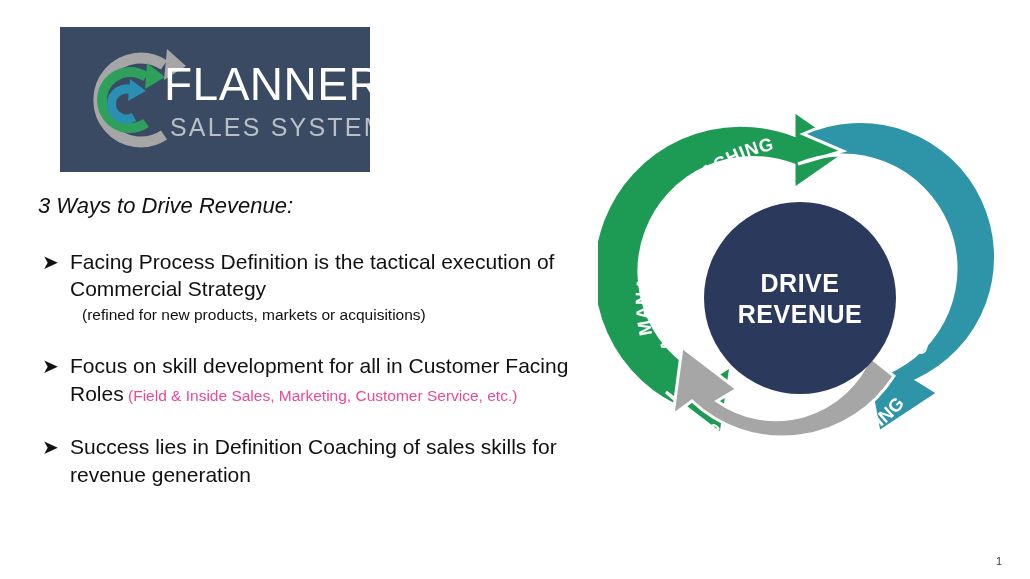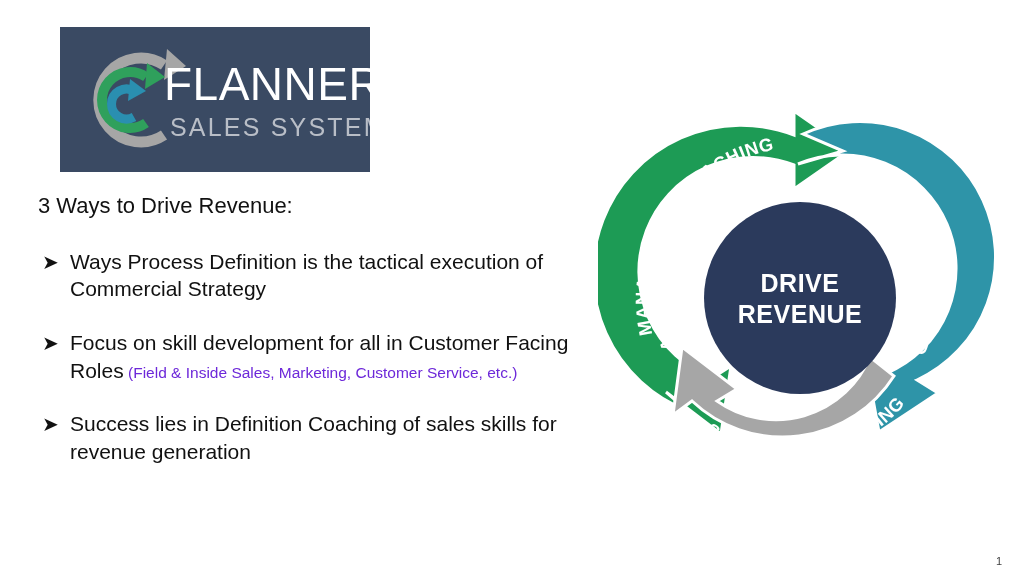--- a/index.html
+++ b/index.html
@@ -67,20 +67,21 @@
     left: 38px;
     top: 192px;
     width: 560px;
   }
   #headline {
     font-size: 22px;
     color: #111111;
     line-height: 1.25;
     margin-bottom: 28px;
     white-space: nowrap;
+    font-style: italic;
   }
   .bullet {
     position: relative;
     padding-left: 32px;
     margin-bottom: 22px;
   }
   .bullet-marker {
     position: absolute;
     left: 4px;
     top: 1px;
@@ -88,21 +89,21 @@
     color: #111111;
     line-height: 1.3;
   }
   .bullet-main {
     font-size: 21px;
     color: #111111;
     line-height: 1.32;
   }
   .bullet-small {
     font-size: 15.5px;
-    color: #6d28d9;
+    color: #ec4899;
     line-height: 1.35;
     margin-top: 20px;
   }
   .bullet-sub {
     font-size: 15.5px;
     color: #111111;
     line-height: 1.35;
     margin-top: 2px;
     padding-left: 12px;
   }
@@ -167,21 +168,22 @@
     </div>
 
   </div>
 
   <div id="content-left">
 
     <div id="headline">3 Ways to Drive Revenue:</div>
 
     <div class="bullet" id="bullet-1">
       <span class="bullet-marker">➤</span>
-      <div class="bullet-main">Ways Process Definition is the tactical execution of Commercial Strategy</div>
+      <div class="bullet-main">Facing Process Definition is the tactical execution of Commercial Strategy</div>
+      <div class="bullet-sub">(refined for new products, markets or  acquisitions)</div>
     </div>
 
     <div class="bullet" id="bullet-2">
       <span class="bullet-marker">➤</span>
       <div>
         <span class="bullet-main">Focus on skill development for all in Customer Facing Roles</span><span class="bullet-small"> (Field &amp; Inside Sales, Marketing, Customer Service, etc.)</span>
       </div>
     </div>
 
     <div class="bullet" id="bullet-3">

